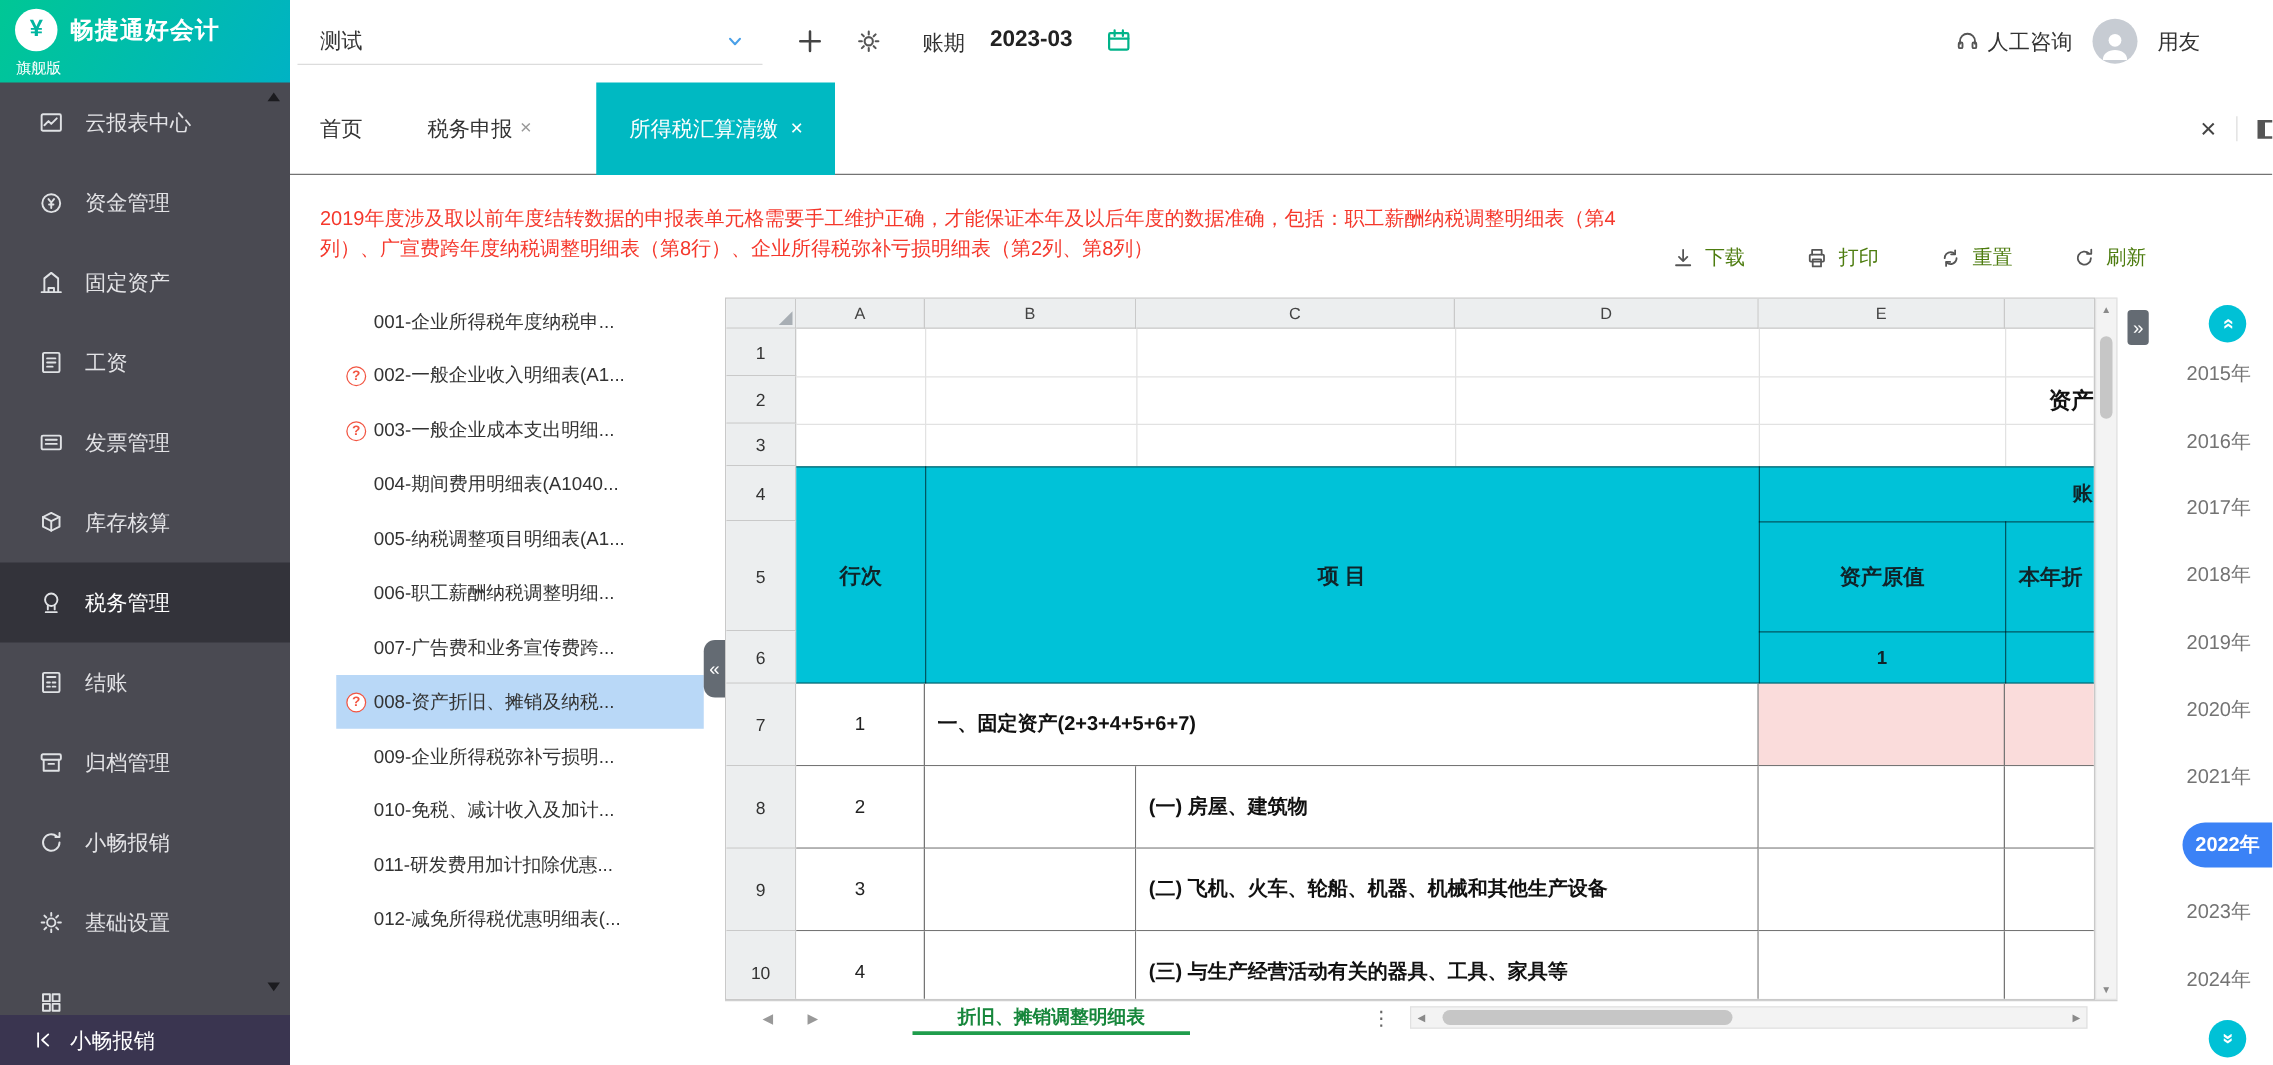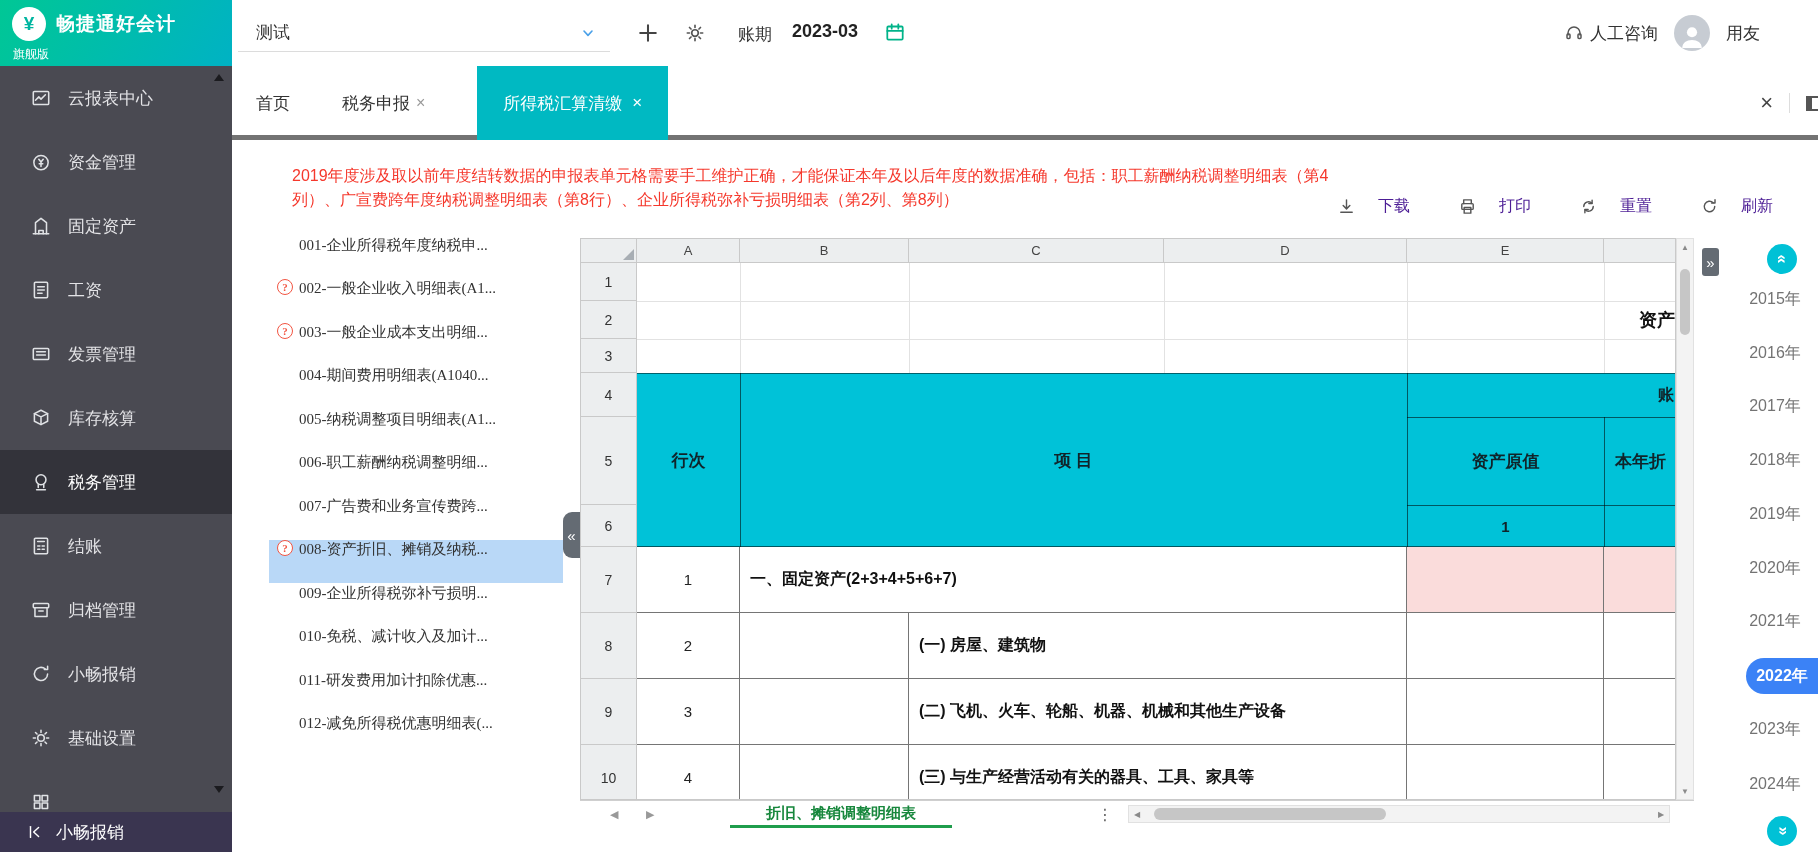--- a/index.html
+++ b/index.html
@@ -37,42 +37,42 @@
   .account-select { position:absolute; left:6px; top:14px; width:372px; height:38px;
                     border-bottom:1px solid #dcdcdc; display:flex; align-items:center;
                     justify-content:space-between; padding:0 14px 0 18px; cursor:pointer; font-size:17px; }
   .topbar-right { position:absolute; right:58px; top:0; height:66px; display:flex; align-items:center; gap:16px; }
   .consult { display:flex; align-items:center; gap:6px; font-size:17px; cursor:pointer; }
   .avatar { width:36px; height:36px; border-radius:50%; background:#c7ccd3; display:flex;
             align-items:flex-end; justify-content:center; overflow:hidden; cursor:pointer; }
 
   
   .tabbar { position:absolute; left:232px; top:66px; width:1586px; height:74px; background:#fff;
-            border-bottom:5px solid #737373; }
+            border-bottom:1px solid #737373; }
   .tabs { display:flex; align-items:center; height:74px; padding-left:24px; gap:52px; }
   .tab { display:flex; align-items:center; gap:6px; font-size:17px; cursor:pointer; white-space:nowrap; }
   .tab .x { color:#999; font-size:16px; }
   .tab-active { height:74px; background:#00b9c2; color:#fff; display:flex; align-items:center;
                 gap:10px; padding:0 26px; font-size:17px; cursor:pointer; white-space:nowrap; }
   .tab-active .x { color:#fff; }
   .tabbar-right { position:absolute; right:0; top:0; height:74px; display:flex; align-items:center; gap:16px; }
   .close-x { font-size:22px; color:#444; cursor:pointer; line-height:1; }
   .vdiv { width:1px; height:20px; background:#ddd; }
   .panel-icon { width:18px; height:15px; border:2px solid #555; border-left-width:6px; margin-right:-6px; }
 
   
-  .notice { position:absolute; left:256px; top:164px; width:1040px; font-size:16px; line-height:24px; color:#f5382c;margin-left:36px; }
+  .notice { position:absolute; left:256px; top:164px; width:1040px; font-size:16px; line-height:24px; color:#f5382c; }
   .sheet-toolbar { position:absolute; left:1337px; top:196px; display:flex; gap:48px; }
-  .tool-btn { display:flex; align-items:center; gap:22px; font-size:16px; color:#4c1d95; cursor:pointer; white-space:nowrap; }
+  .tool-btn { display:flex; align-items:center; gap:8px; font-size:16px; color:#4d7c0f; cursor:pointer; white-space:nowrap; }
   .tool-btn svg { width:19px; height:19px; }
 
   
   .report-list { position:absolute; left:269px; top:236px; width:294px; height:560px; }
-  .report-item { position:absolute; left:0; width:294px; height:43px; display:flex; 
-                 padding-left:30px; font-size:15px; color:#333; cursor:pointer; white-space:nowrap;font-family:Liberation Serif, serif; }
+  .report-item { position:absolute; left:0; width:294px; height:43px; display:flex; align-items:center;
+                 padding-left:30px; font-size:15px; color:#333; cursor:pointer; white-space:nowrap; }
   .report-item.selected { background:#b9d8f7; }
   .flag { position:absolute; left:8px; width:16px; height:16px; border-radius:50%;
           border:1px solid #f25542; color:#f25542; font-size:11px; font-weight:bold;
           display:flex; align-items:center; justify-content:center; background:#fff; }
   .list-collapse { position:absolute; left:563px; top:512px; width:17px; height:46px; background:#646b73;
                    color:#fff; display:flex; align-items:center; justify-content:center;
                    border-radius:9px 0 0 9px; font-size:15px; cursor:pointer; }
 
   
   .sheet { position:absolute; left:580px; top:238px; width:1096px; height:562px; background:#fff;

